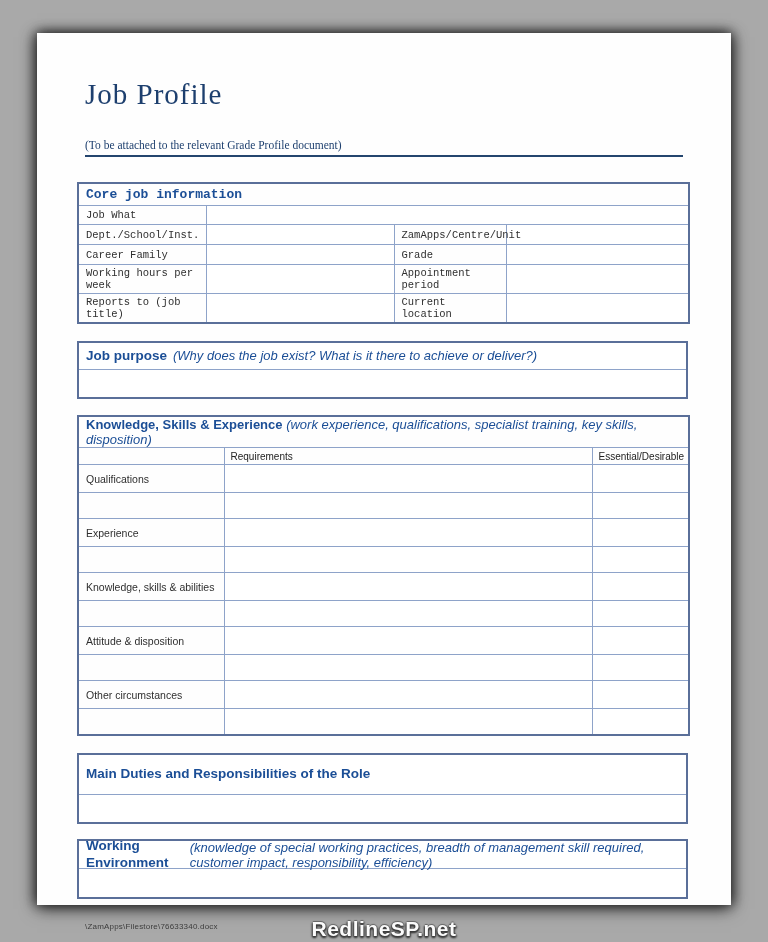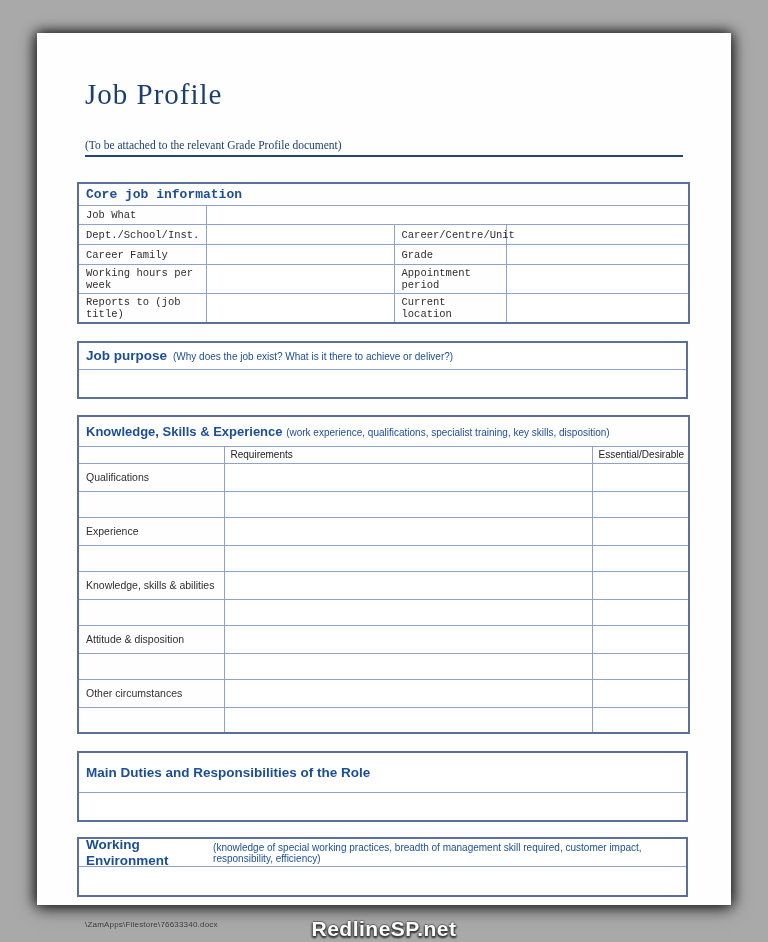--- a/index.html
+++ b/index.html
@@ -34,21 +34,21 @@
   
   table{border-collapse:collapse;width:611px;table-layout:fixed;}
   table.core,table.skills{border:2px solid #5a6f99;}
   td{border:1px solid #8ea3c9;box-sizing:border-box;padding:0;vertical-align:middle;}
   .sec-head{
     font-size:13px;font-weight:bold;color:#1b4e96;
     padding:3px 7px;height:22px;
   }
   .lbl{font-size:10.5px;color:#2f2f2f;padding:2px 4px 2px 7px;}
   .field{background:#fff;}
-  .hint{font-size:10px;color:#1b4e96;font-weight:normal;}
+  .hint{font-size:13px;font-style:italic;color:#1b4e96;font-weight:normal;}
   
   .core{margin-top:25px;font-family:Liberation Mono, monospace;}
   .core tr.data{height:20px;}
   .core tr.first{height:19px;}
   
   .sec-box{
     width:611px;box-sizing:border-box;border:2px solid #5a6f99;background:#fff;
   }
   .sec-box .head{
     padding:5px 7px 4px 7px;border-bottom:1px solid #8ea3c9;
@@ -106,21 +106,21 @@
           <tr>
         <td colspan="4" class="sec-head">Core job information</td>
       </tr>
       <tr class="data first">
         <td class="lbl">Job What</td>
         <td colspan="3" class="field"></td>
       </tr>
       <tr class="data">
         <td class="lbl">Dept./School/Inst.</td>
         <td class="field"></td>
-        <td class="lbl">Career/Centre/Unit</td>
+        <td class="lbl">ZamApps/Centre/Unit</td>
         <td class="field"></td>
       </tr>
       <tr class="data">
         <td class="lbl">Career Family</td>
         <td class="field"></td>
         <td class="lbl">Grade</td>
         <td class="field"></td>
       </tr>
       <tr class="data">
         <td class="lbl">Working hours per week</td>

